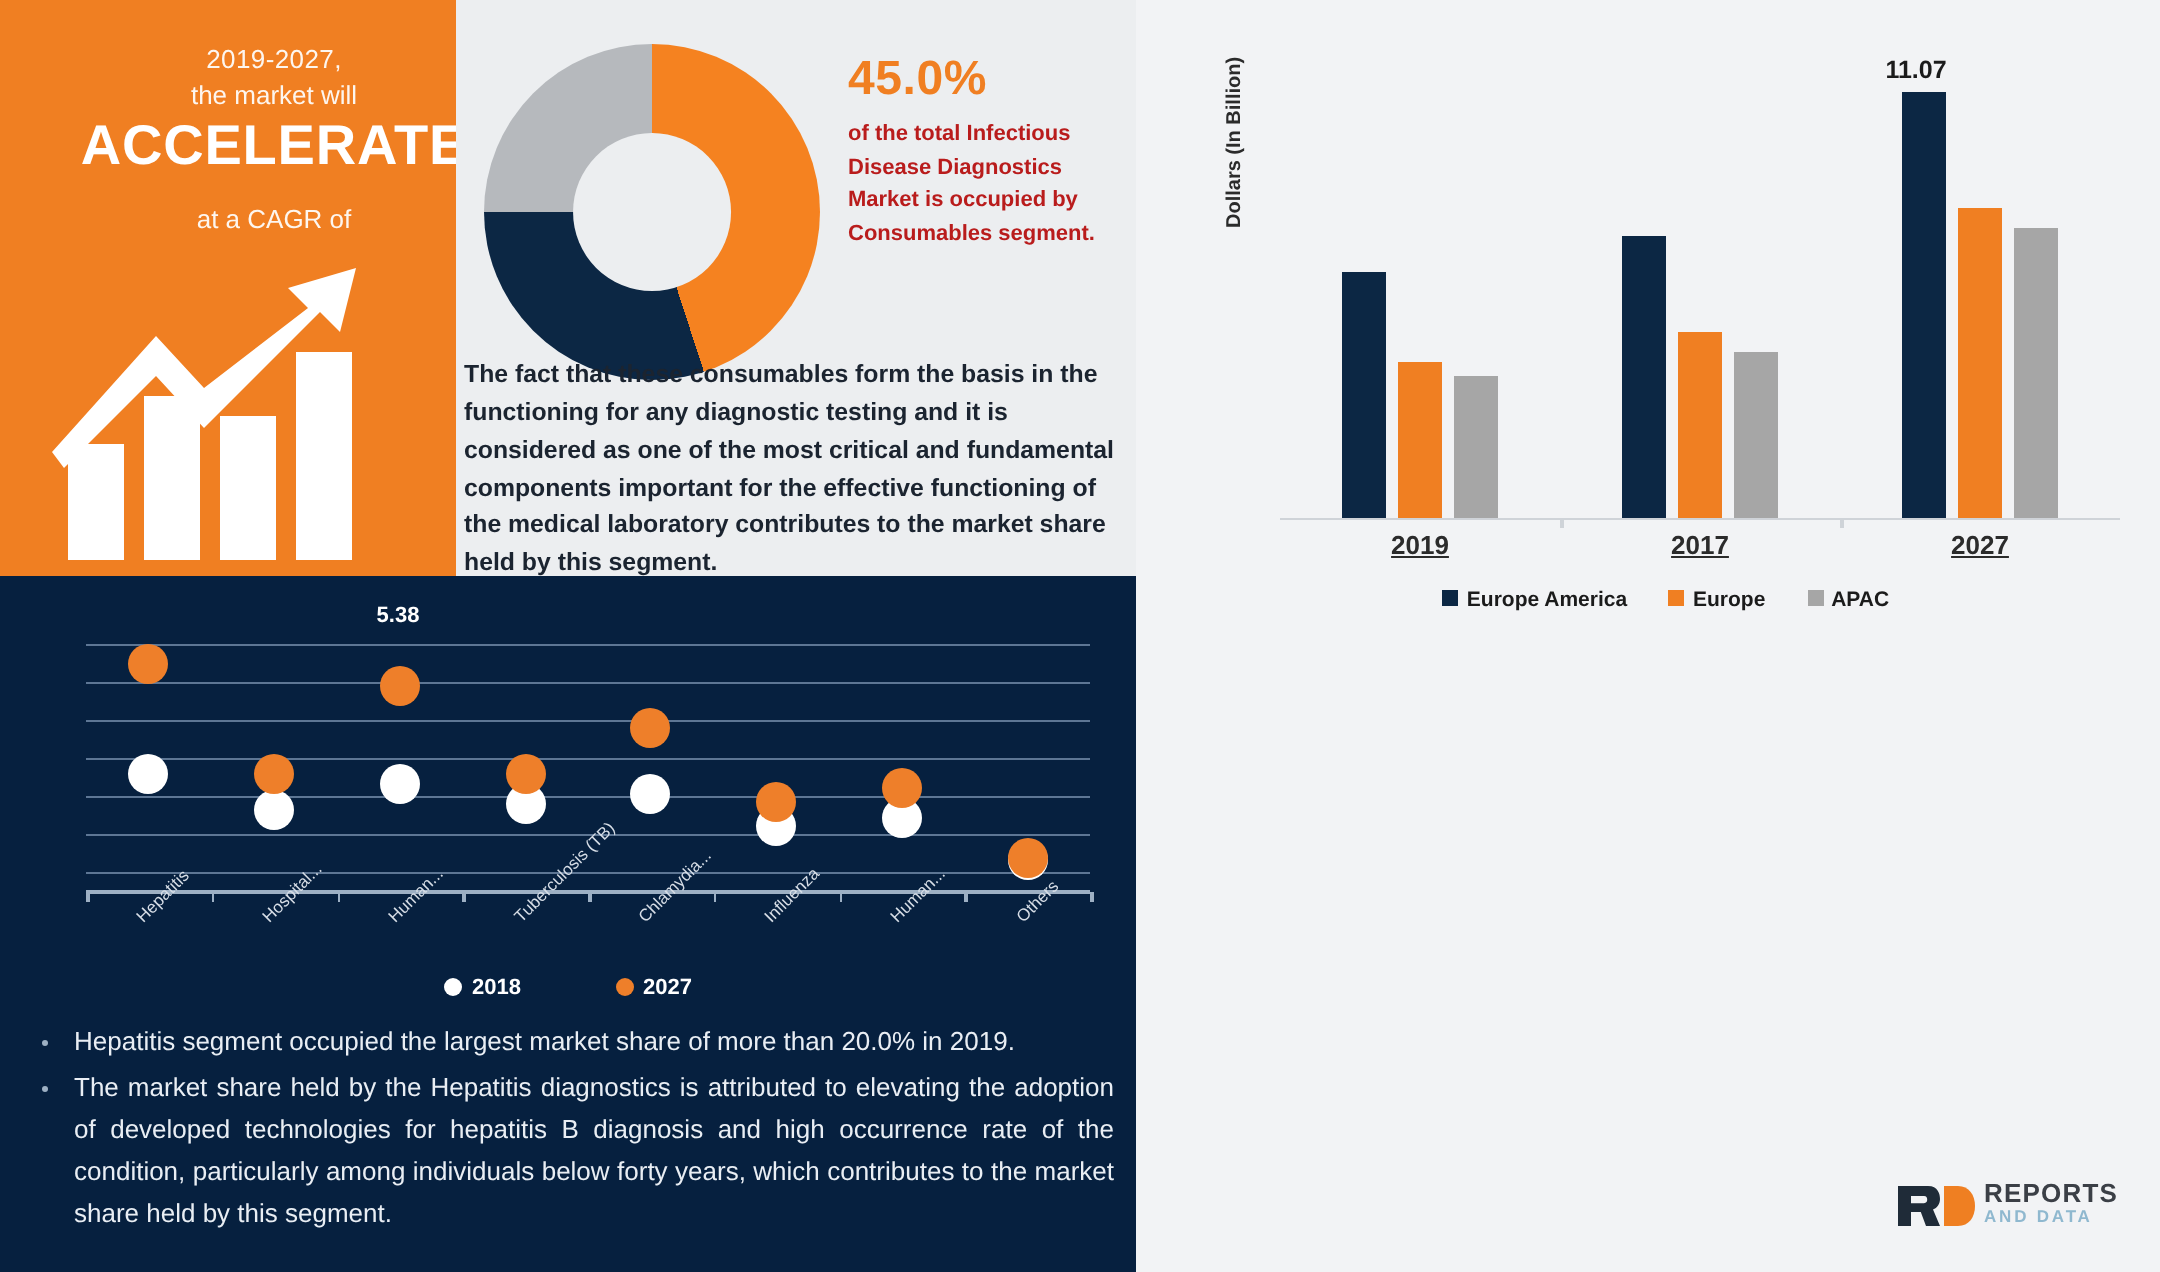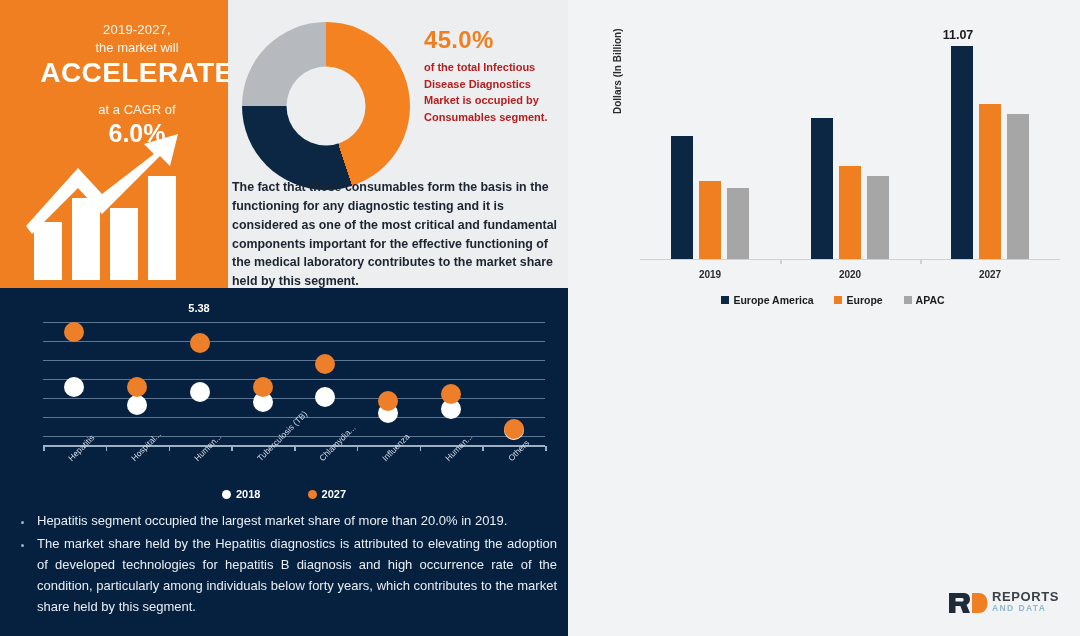--- a/index.html
+++ b/index.html
@@ -83,21 +83,21 @@
     transform: rotate(-90deg); transform-origin: left top;
     white-space:nowrap;
   }
   .plotarea { position:absolute; left:42px; top:8px; right:8px; bottom:48px; }
   .baseline { position:absolute; left:42px; right:8px; height:1.5px; background:#cfd3d8; bottom:48px; }
   .bar { position:absolute; bottom:0; }
   .bar.na  { background:#0c2744; }
   .bar.eu  { background:#f07f22; }
   .bar.ap  { background:#a6a6a6; }
   .barval { position:absolute; font-size:12.5px; font-weight:bold; color:#1b1b1b; transform:translateX(-50%); }
-  .xcat { position:absolute; font-size:10px; font-weight:bold; color:#2b2b2b; transform:translateX(-50%); bottom:28px; }
+  .xcat { position:absolute; font-size:13px; font-weight:bold; color:#2b2b2b; transform:translateX(-50%); bottom:28px;text-decoration:underline; }
   .grpsep { position:absolute; width:1.5px; height:5px; background:#cfd3d8; bottom:44px; }
   .bl-legend { position:absolute; left:0; width:470px; bottom:2px; text-align:center; font-size:10.5px; font-weight:bold; color:#1b1b1b; }
   .bl-legend .itm { display:inline-block; margin:0 9px; }
   .bl-legend .sw { display:inline-block; width:8px; height:8px; margin-right:4px; vertical-align:0px; }
 
   
   .logo { position:absolute; right:14px; bottom:14px; width:118px; height:34px; }
   .logo-mark { position:absolute; left:0; top:4px; width:40px; height:22px; }
   .logo-txt { position:absolute; left:44px; top:2px; }
   .logo-t1 { font-size:13px; font-weight:bold; color:#3b3f46; letter-spacing:.6px; line-height:1.05; }
@@ -107,21 +107,20 @@
 <body>
 
 <div class="stage">
 
   <div class="accel">
     <div class="accel-text">
       <div class="accel-years">2019-2027,</div>
       <div class="accel-sub1">the market will</div>
       <div class="accel-big">ACCELERATE</div>
       <div class="accel-sub2">at a CAGR of</div>
-      <div class="accel-cagr">6.0%</div>
     </div>
     <div class="accel-art">
       <svg viewBox="0 0 190 150" width="190" height="150">
         <g fill="#ffffff">
           <rect x="14" y="92" width="28" height="58"></rect>
           <rect x="52" y="68" width="28" height="82"></rect>
           <rect x="90" y="78" width="28" height="72"></rect>
           <rect x="128" y="46" width="28" height="104"></rect>
           <path d="M6,96 L12,104 L58,58 L82,84 L140,26 L150,36 L158,4 L124,14 L134,24 L82,64 L58,38 L6,96 Z"></path>
         </g>
@@ -220,21 +219,21 @@
             <div class="bar eu" style="left: 199px; width: 22px; height: 94.4px;"></div>
             <div class="bar ap" style="left: 227px; width: 22px; height: 84.1475px;"></div>
             <div class="bar na" style="left: 311px; width: 22px; height: 214.141px;"></div>
             <div class="bar eu" style="left: 339px; width: 22px; height: 155.721px;"></div>
             <div class="bar ap" style="left: 367px; width: 22px; height: 146.049px;"></div>
           </div>
       </div>
       <div class="baseline"></div>
       <div id="bc-xcats">
           <div class="xcat" style="left: 112px;">2019</div>
-          <div class="xcat" style="left: 252px;">2020</div>
+          <div class="xcat" style="left: 252px;">2017</div>
           <div class="grpsep" style="left: 182px;"></div>
           <div class="xcat" style="left: 392px;">2027</div>
           <div class="grpsep" style="left: 322px;"></div>
         </div>
       <div id="bc-vals">
           <div class="barval" style="left: 360px; top: 11.859px;">11.07</div>
         </div>
       <div class="bl-legend">
         <span class="itm"><span class="sw" style="background:#0c2744"></span><span>Europe America</span></span>
         <span class="itm"><span class="sw" style="background:#f07f22"></span><span>Europe</span></span>

